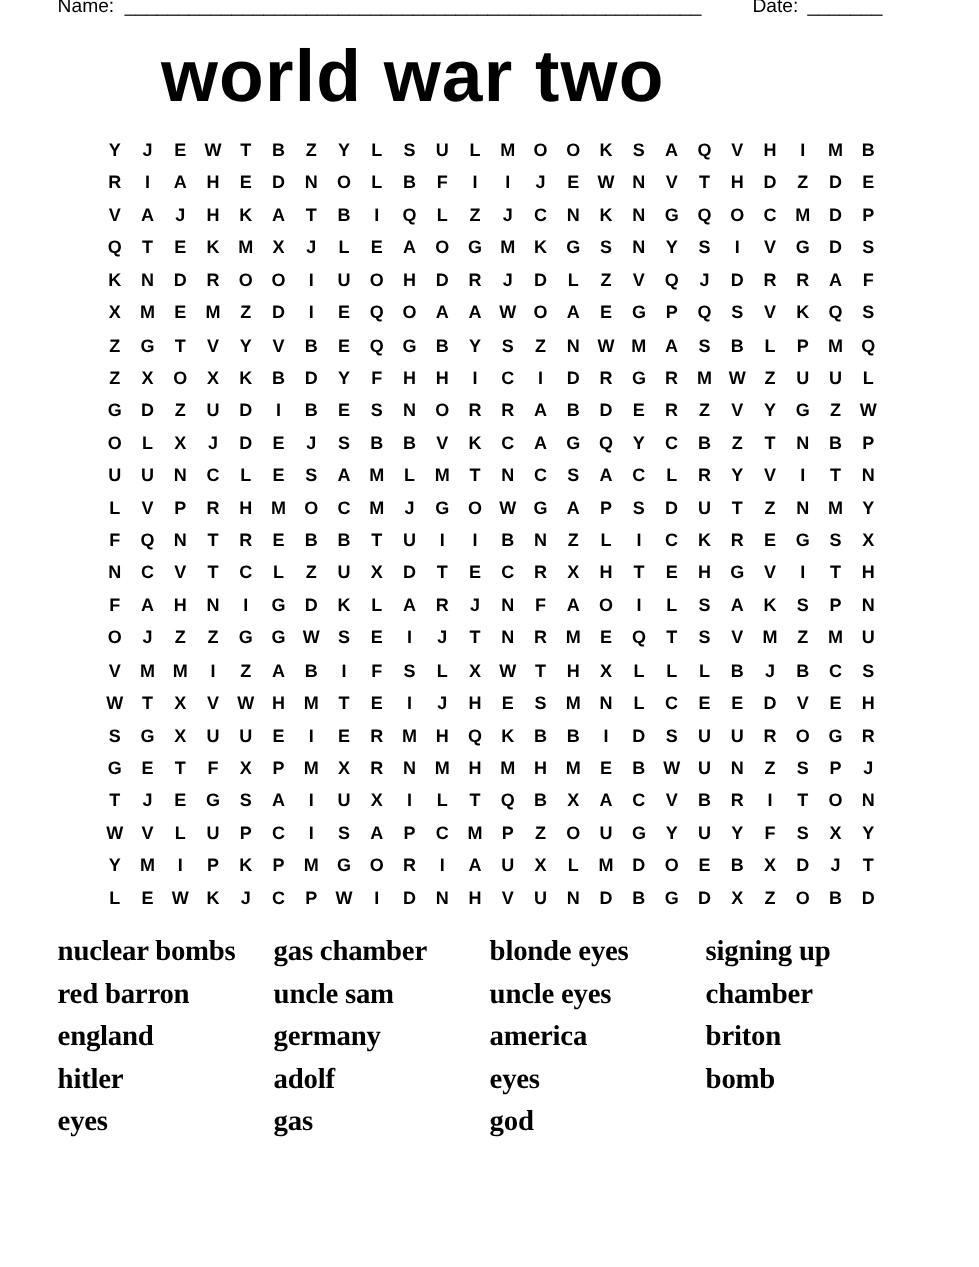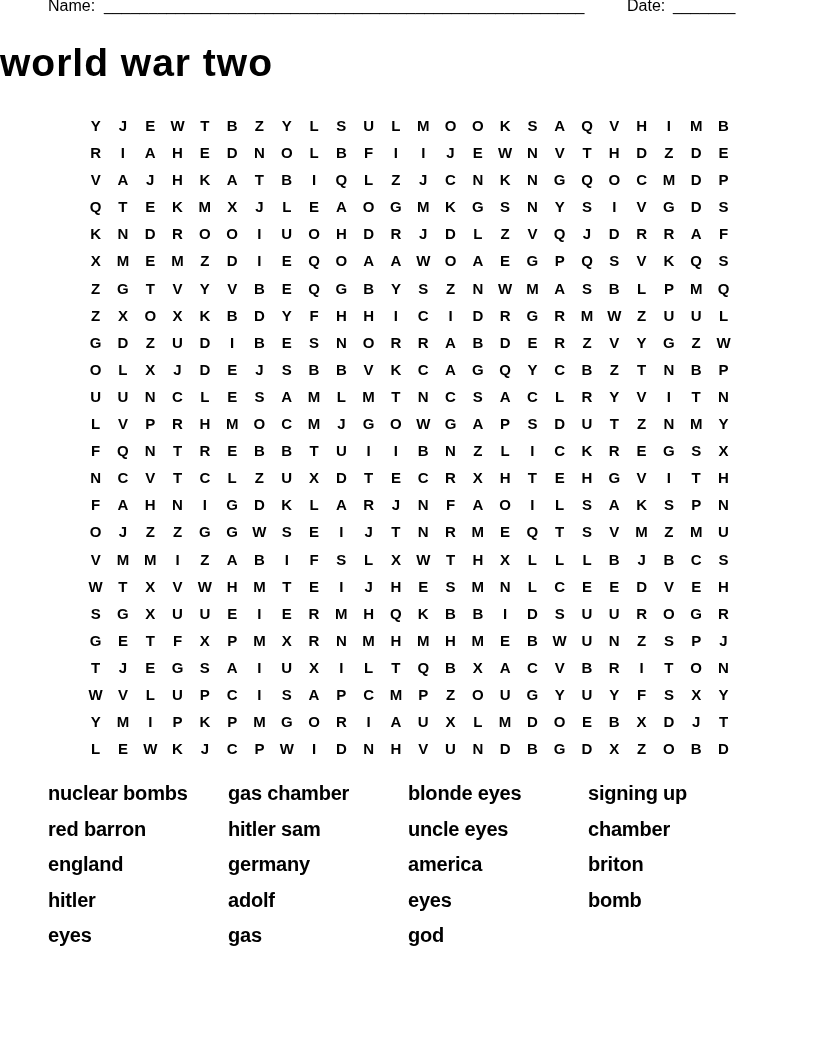--- a/index.html
+++ b/index.html
@@ -7,38 +7,38 @@
   .header-line {
     position: absolute; top: -3px; left: 48px; width: 700px; height: 22px;
     font-family: "Liberation Sans", sans-serif; font-size: 16px; white-space: nowrap;
   }
   .header-line span { position: absolute; top: 0; }
   .name-label { left: 0; }
   .name-line { left: 56px; }
   .date-label { left: 579px; }
   .date-line { left: 625px; }
   .title {
-    position: absolute; top: 33px; left: 0; width: 688px; text-align: left;
-    font-family: "Liberation Sans", sans-serif; font-weight: bold; font-size: 39px;
+    position: absolute; top: 33px; left: 0; width: 688px; text-align: center;
+    font-family: "Liberation Sans", sans-serif; font-weight: bold; font-size: 61px;
     letter-spacing: 1px; line-height: 60px;
   }
   .grid {
     position: absolute; top: 112px; left: 82px;
     display: grid; grid-template-columns: repeat(24, 27.3px); grid-auto-rows: 27.1px;
   }
   .cell {
     font-family: "Liberation Sans", sans-serif; font-weight: bold; font-size: 15px;
     text-align: center; line-height: 27.1px;
   }
   .wordlist {
     position: absolute; top: 778px; left: 48px;
     display: grid; grid-template-columns: 180px 180px 180px 180px; grid-auto-rows: 35.5px;
   }
   .word {
-    font-family: Liberation Sans, sans-serif; font-weight: bold; font-size: 20px;
+    font-family: Liberation Serif, serif; font-weight: bold; font-size: 24px;
     line-height: 30px; white-space: nowrap; letter-spacing: -0.2px;
   }
 </style>
 </head>
 <body>
 
 <div class="header-line">
   <span class="name-label">Name:</span>
   <span class="name-line">______________________________________________________</span>
   <span class="date-label">Date:</span>
@@ -625,21 +625,21 @@
     <div class="cell">B</div>
     <div class="cell">D</div>
   </div>
 
 <div class="wordlist" id="wordlist">
     <div class="word">nuclear bombs</div>
     <div class="word">gas chamber</div>
     <div class="word">blonde eyes</div>
     <div class="word">signing up</div>
     <div class="word">red barron</div>
-    <div class="word">hitler sam</div>
+    <div class="word">uncle sam</div>
     <div class="word">uncle eyes</div>
     <div class="word">chamber</div>
     <div class="word">england</div>
     <div class="word">germany</div>
     <div class="word">america</div>
     <div class="word">briton</div>
     <div class="word">hitler</div>
     <div class="word">adolf</div>
     <div class="word">eyes</div>
     <div class="word">bomb</div>

